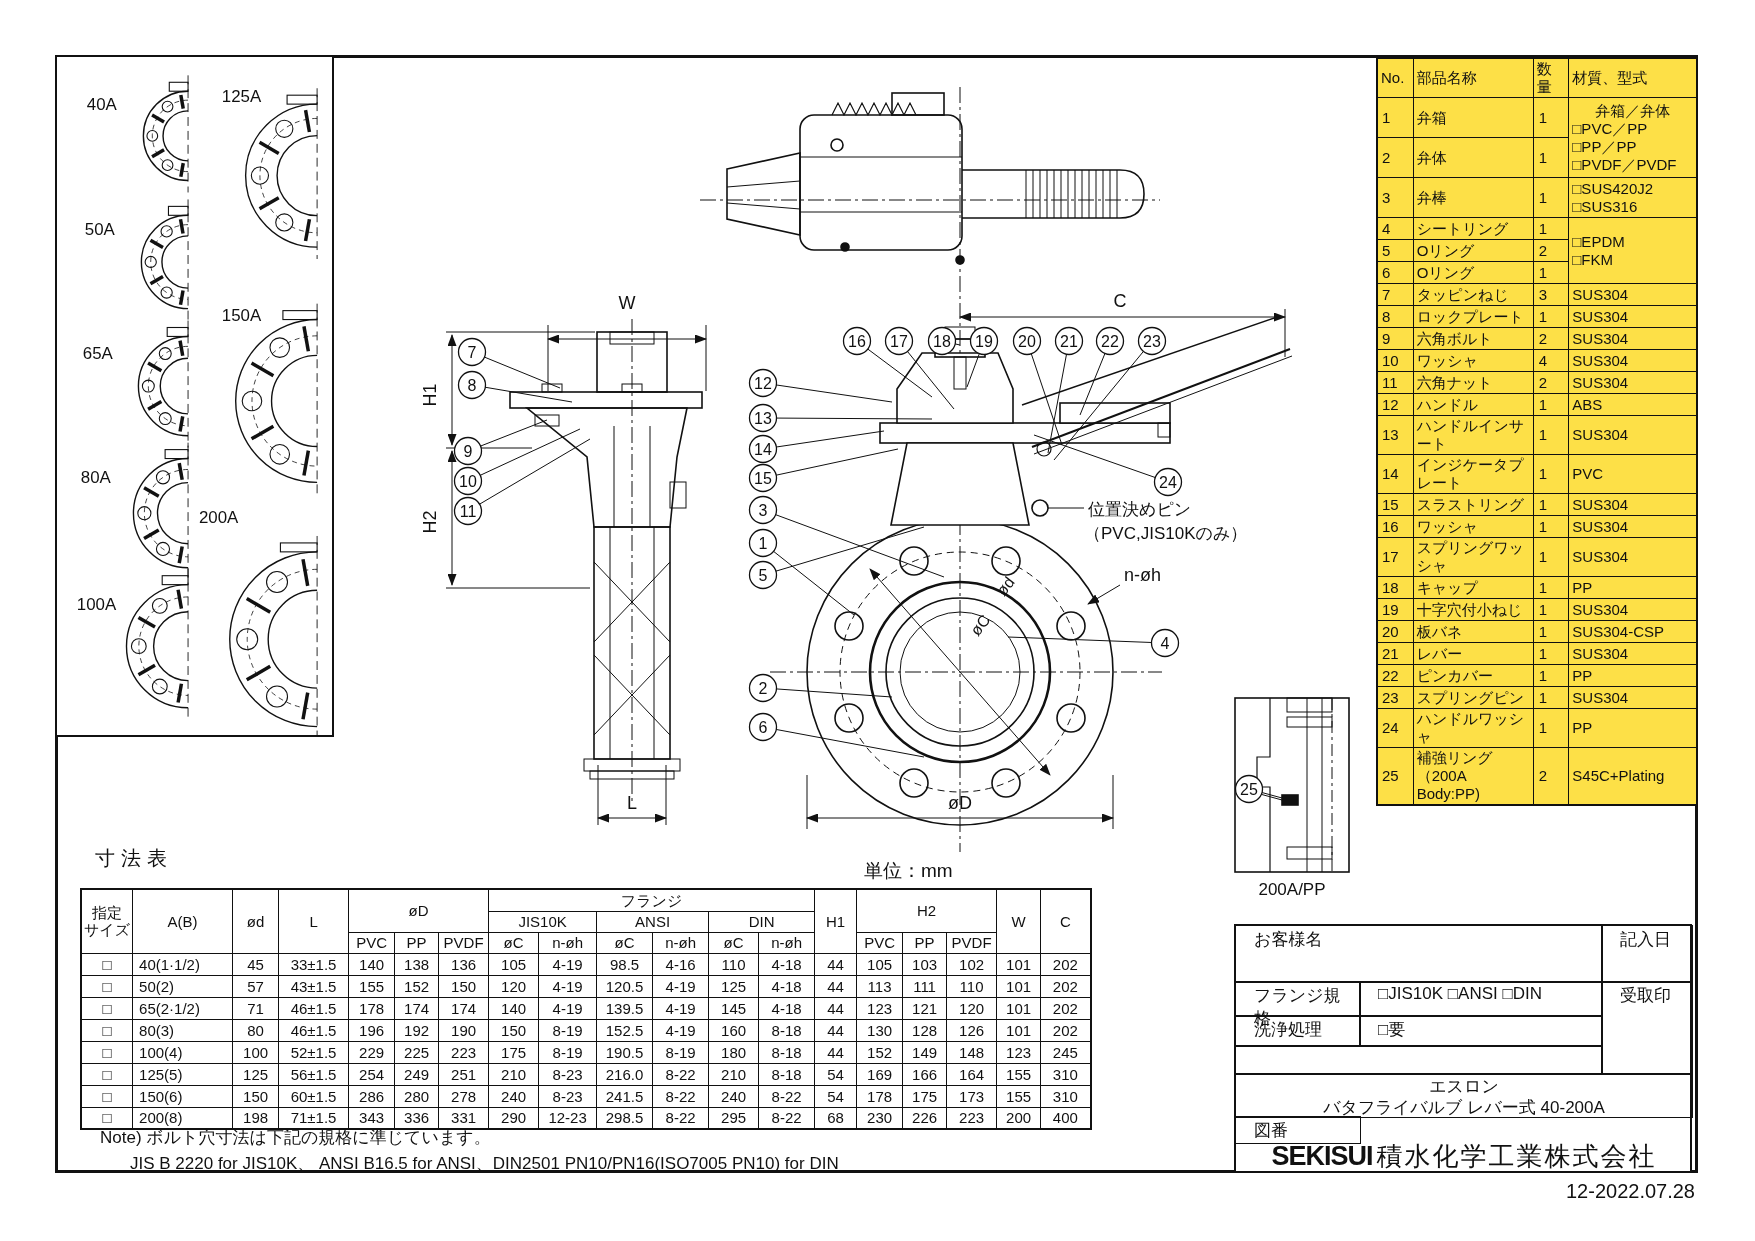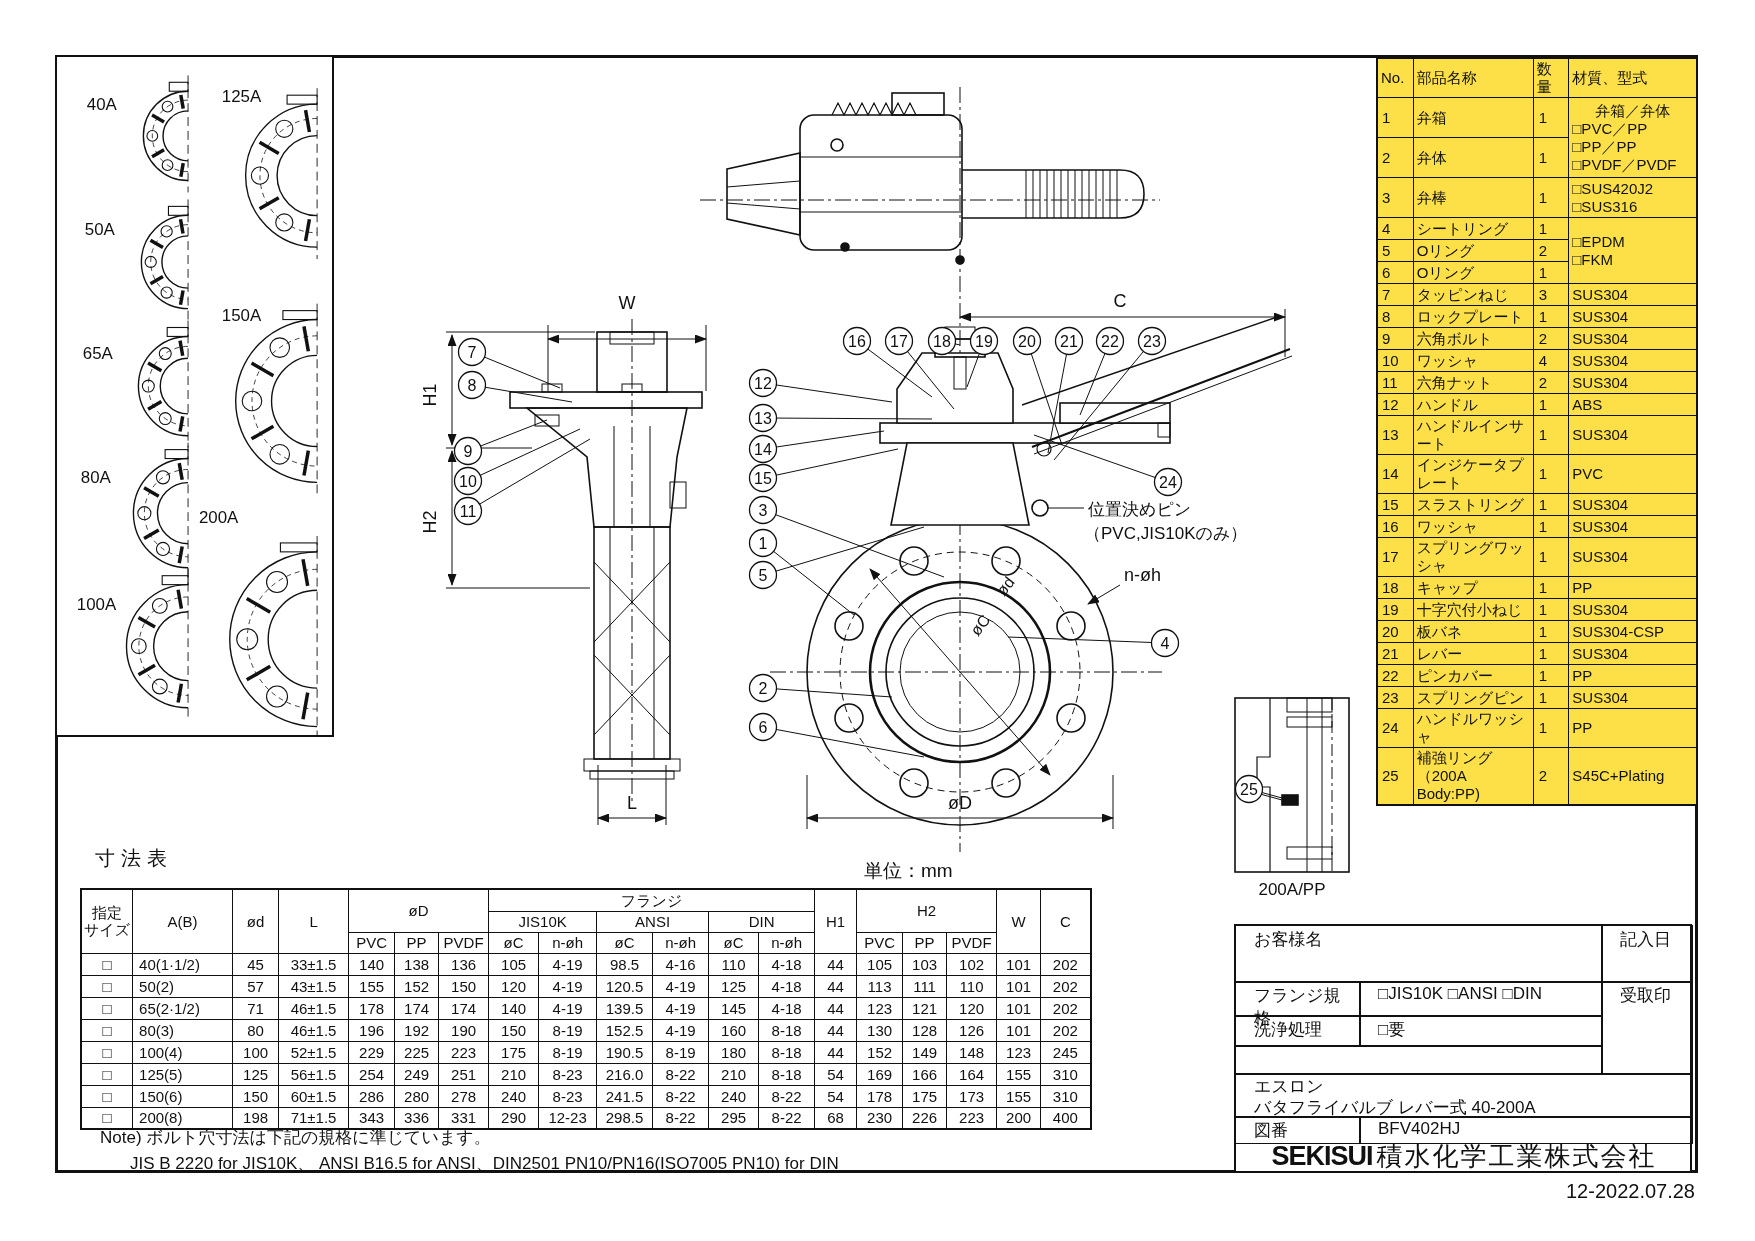--- a/index.html
+++ b/index.html
@@ -911,26 +911,25 @@
 
   <div id="info">
     <div class="cell" style="left:-1px;top:-1px;width:368px;height:58px;"><span>お客様名</span></div>
     <div class="cell" style="left:365px;top:-1px;width:92px;height:58px;"><span>記入日</span></div>
     <div class="cell" style="left:-1px;top:55px;width:126px;height:36px;"><span>フランジ規格</span></div>
     <div class="cell" style="left:123px;top:55px;width:244px;height:36px;"><span>□JIS10K  □ANSI  □DIN</span></div>
     <div class="cell" style="left:365px;top:55px;width:92px;height:94px;"><span>受取印</span></div>
     <div class="cell" style="left:-1px;top:89px;width:126px;height:32px;"><span>洗浄処理</span></div>
     <div class="cell" style="left:123px;top:89px;width:244px;height:32px;"><span>□要</span></div>
     <div class="cell" style="left:-1px;top:119px;width:368px;height:30px;"></div>
-    <div class="cell" style="left:-1px;top:147px;width:458px;height:45px;line-height:21px;">
+    <div class="cell" style="left:-1px;top:147px;width:458px;height:45px;line-height:21px;text-align:center;">
       <div>エスロン</div>
       <div>バタフライバルブ レバー式 40-200A</div>
     </div>
     <div class="cell" style="left:-1px;top:190px;width:126px;height:28px;"><span>図番</span></div>
-    <div class="cell" style="left:123px;top:190px;width:334px;height:28px;"><span>BFV402HJ</span></div>
     <div id="logoRow">
       <span class="sek">SEKISUI</span>
       <span class="comp">積水化学工業株式会社</span>
     </div>
   </div>
 
   <div id="date">12-2022.07.28</div>
 </div>
 
 </body></html>

